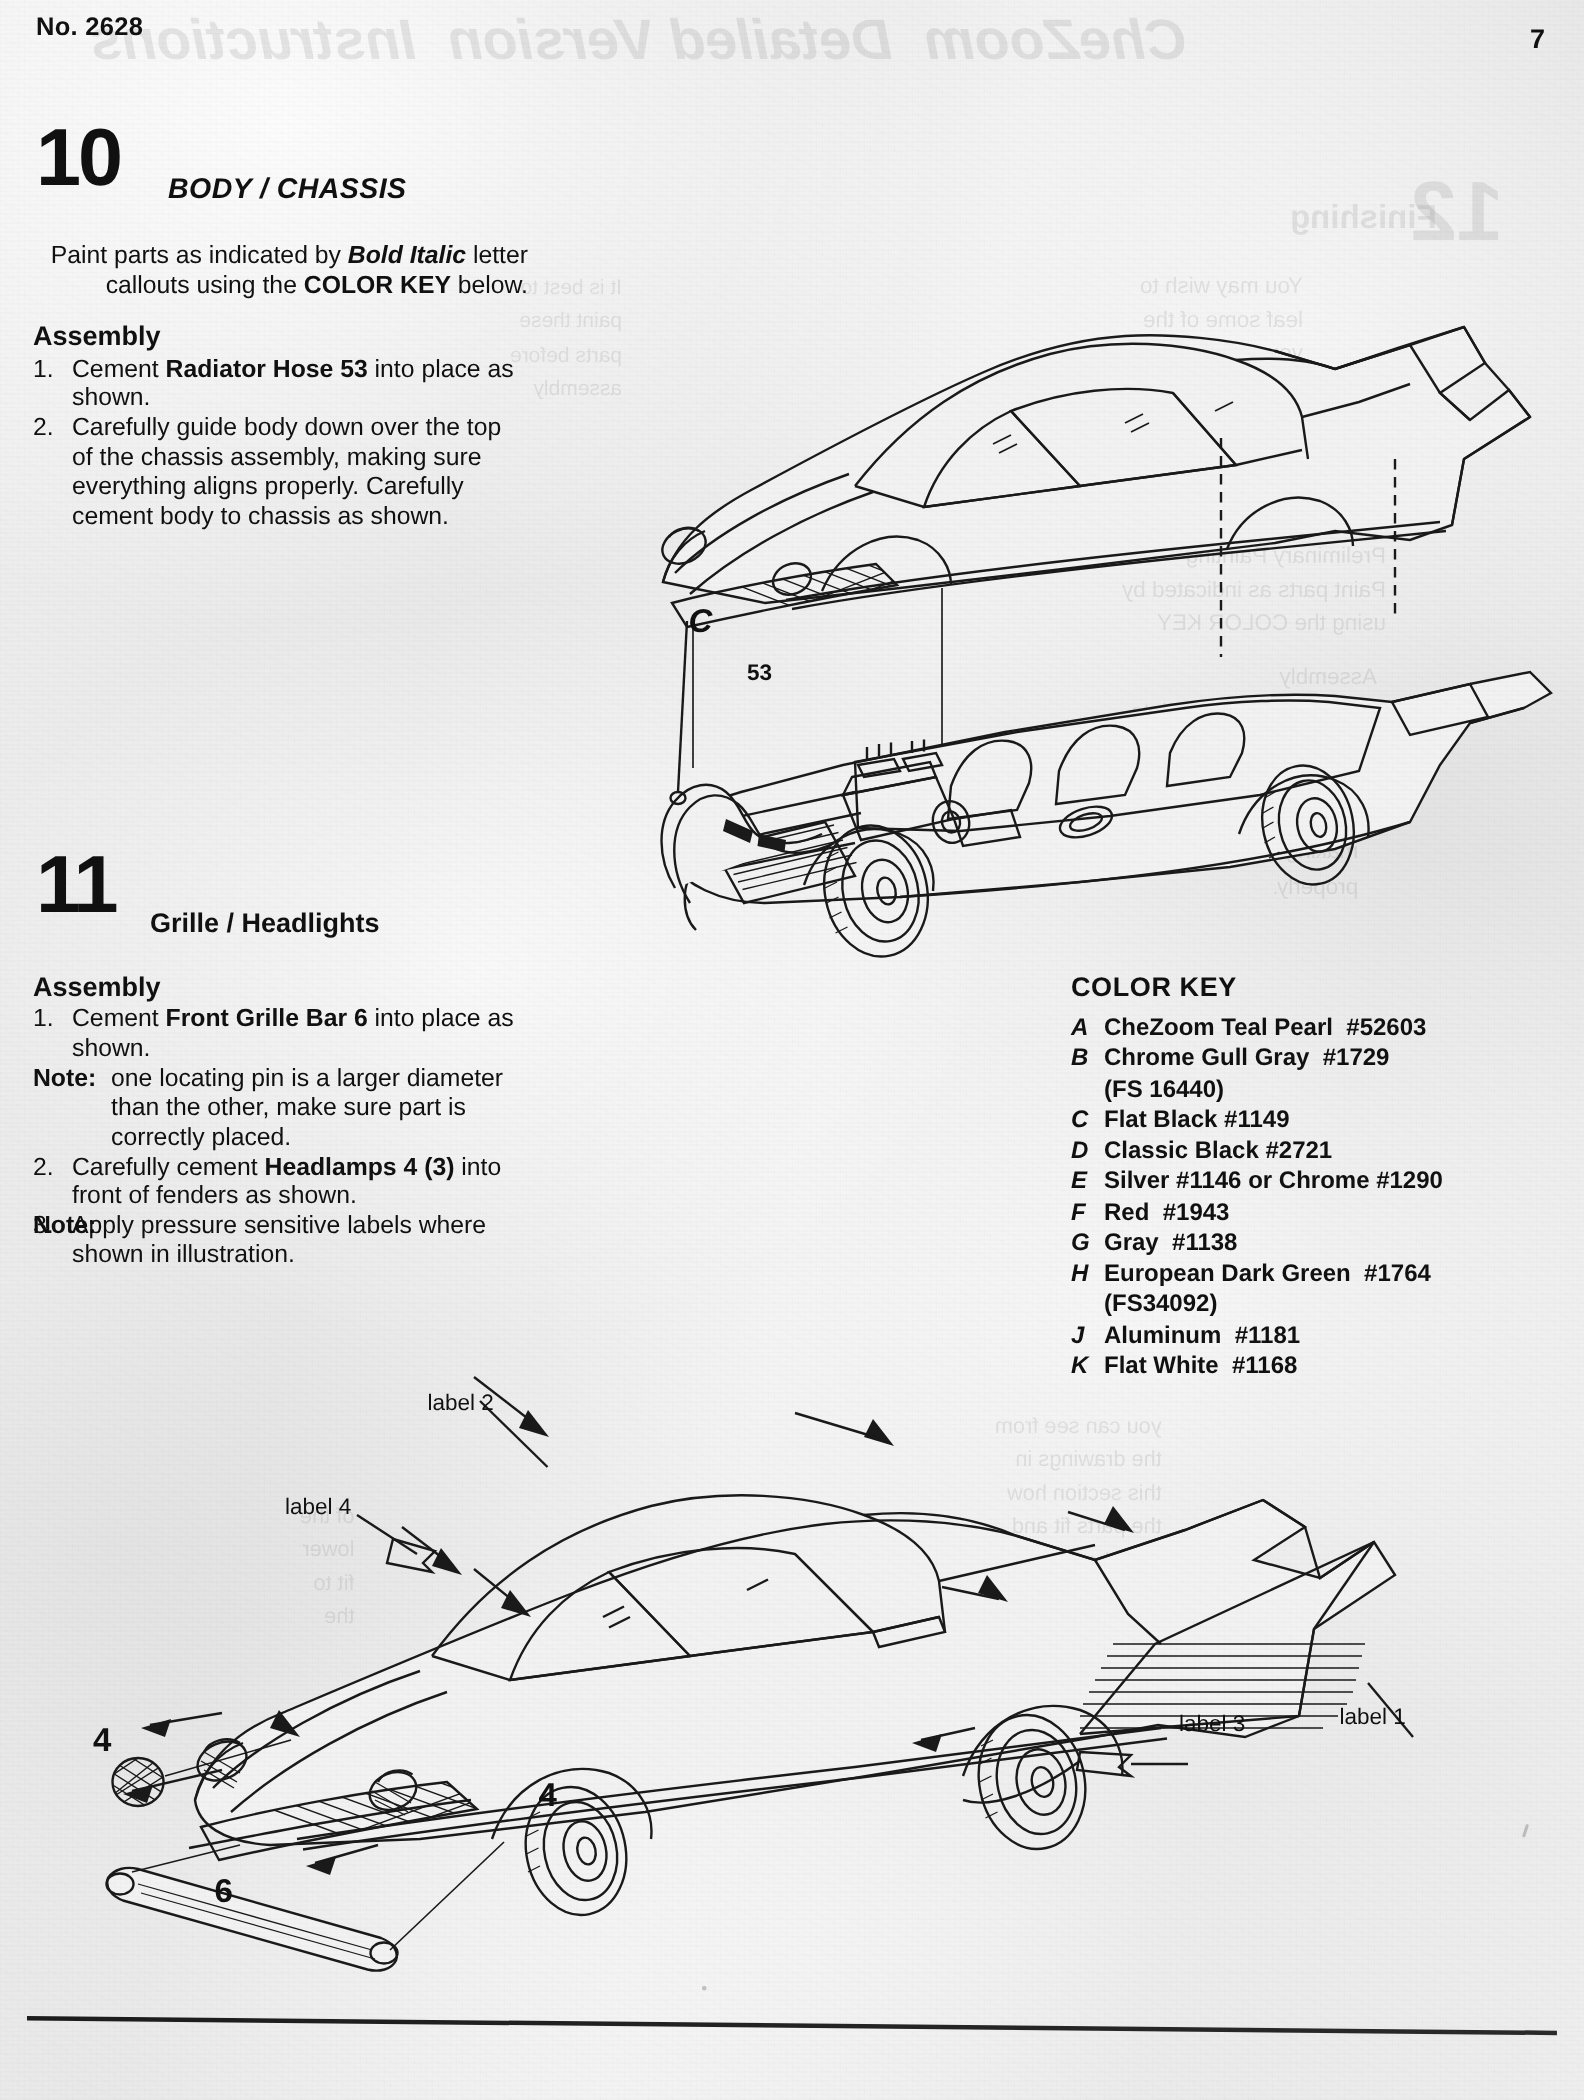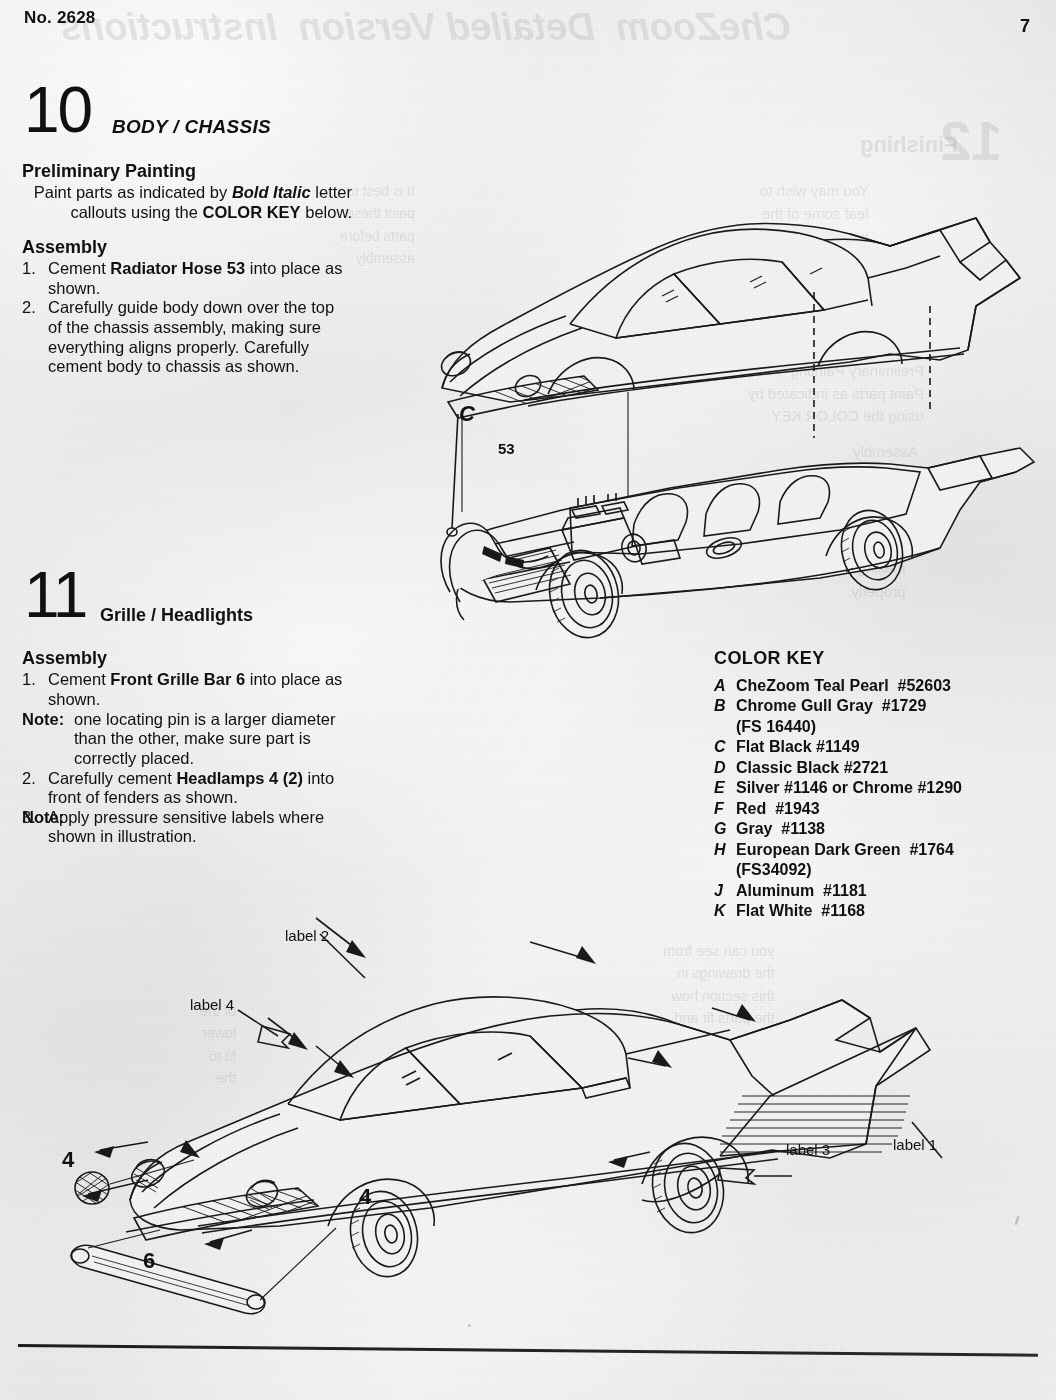--- a/index.html
+++ b/index.html
@@ -43,21 +43,21 @@
     white-space:pre;
   }
 
   .ink{position:absolute;}
 
   
   #kit-number{position:absolute;left:24px;top:8px;font-size:17px;font-weight:bold;letter-spacing:.2px;}
   #page-number{position:absolute;right:26px;top:16px;font-size:18px;font-weight:bold;}
 
   
-  .step-num{position:absolute;font-size:64px;font-weight:normal;letter-spacing:-2px;line-height:1;}
+  .step-num{position:absolute;font-size:54px;font-weight:bold;letter-spacing:-2px;line-height:1;}
   .step-title{position:absolute;font-weight:bold;}
 
   .body-text{position:absolute;font-size:16.5px;line-height:1.19;}
   .head{font-weight:bold;font-size:18px;margin:0 0 1px 0;}
   .sub{font-weight:bold;}
   .bi{font-weight:bold;font-style:italic;}
 
   ol.steps{margin:0;padding:0;list-style:none;}
   ol.steps li{position:relative;padding-left:26px;margin-bottom:0;}
   ol.steps li .mk{position:absolute;left:0;top:0;}
@@ -132,21 +132,20 @@
 fit to
 the</div>
 
   <div id="kit-number">No. 2628</div>
   <div id="page-number">7</div>
 
   <div class="step-num" style="left:24px;top:78px;">10</div>
   <div class="step-title" style="left:112px;top:116px;font-size:19px;font-style:italic;letter-spacing:.3px;">BODY / CHASSIS</div>
 
   <div class="body-text" style="left:22px;top:161px;width:330px;">
-    <p class="head">Preliminary Painting</p>
     <p style="margin:0 0 14px 0;text-align:right;"><span>Paint parts as indicated by </span><span class="bi">Bold Italic</span><span> letter callouts using the </span><span class="sub">COLOR KEY</span><span> below.</span></p>
 
     <p class="head">Assembly</p>
     <ol class="steps">
       <li>
         <span class="mk">1.</span>
         <span>Cement </span><span class="sub">Radiator Hose 53</span><span> into place as shown.</span>
       </li>
       <li>
         <span class="mk">2.</span>
@@ -340,21 +339,21 @@
       <li>
         <span class="mk">1.</span>
         <span>Cement </span><span class="sub">Front Grille Bar 6</span><span> into place as shown.</span>
       </li>
       <li class="note">
         <span class="mk">Note:</span>
         <span>one locating pin is a larger diameter than the other, make sure part is correctly placed.</span>
       </li>
       <li>
         <span class="mk">2.</span>
-        <span>Carefully cement </span><span class="sub">Headlamps 4 (2)</span><span> into front of fenders as shown.</span>
+        <span>Carefully cement </span><span class="sub">Headlamps 4 (3)</span><span> into front of fenders as shown.</span>
       </li>
       <li class="note">
         <span class="mk">Note:</span>
       </li>
       <li>
         <span class="mk">3.</span>
         <span>Apply pressure sensitive labels where shown in illustration.</span>
       </li>
     </ol>
   </div>

